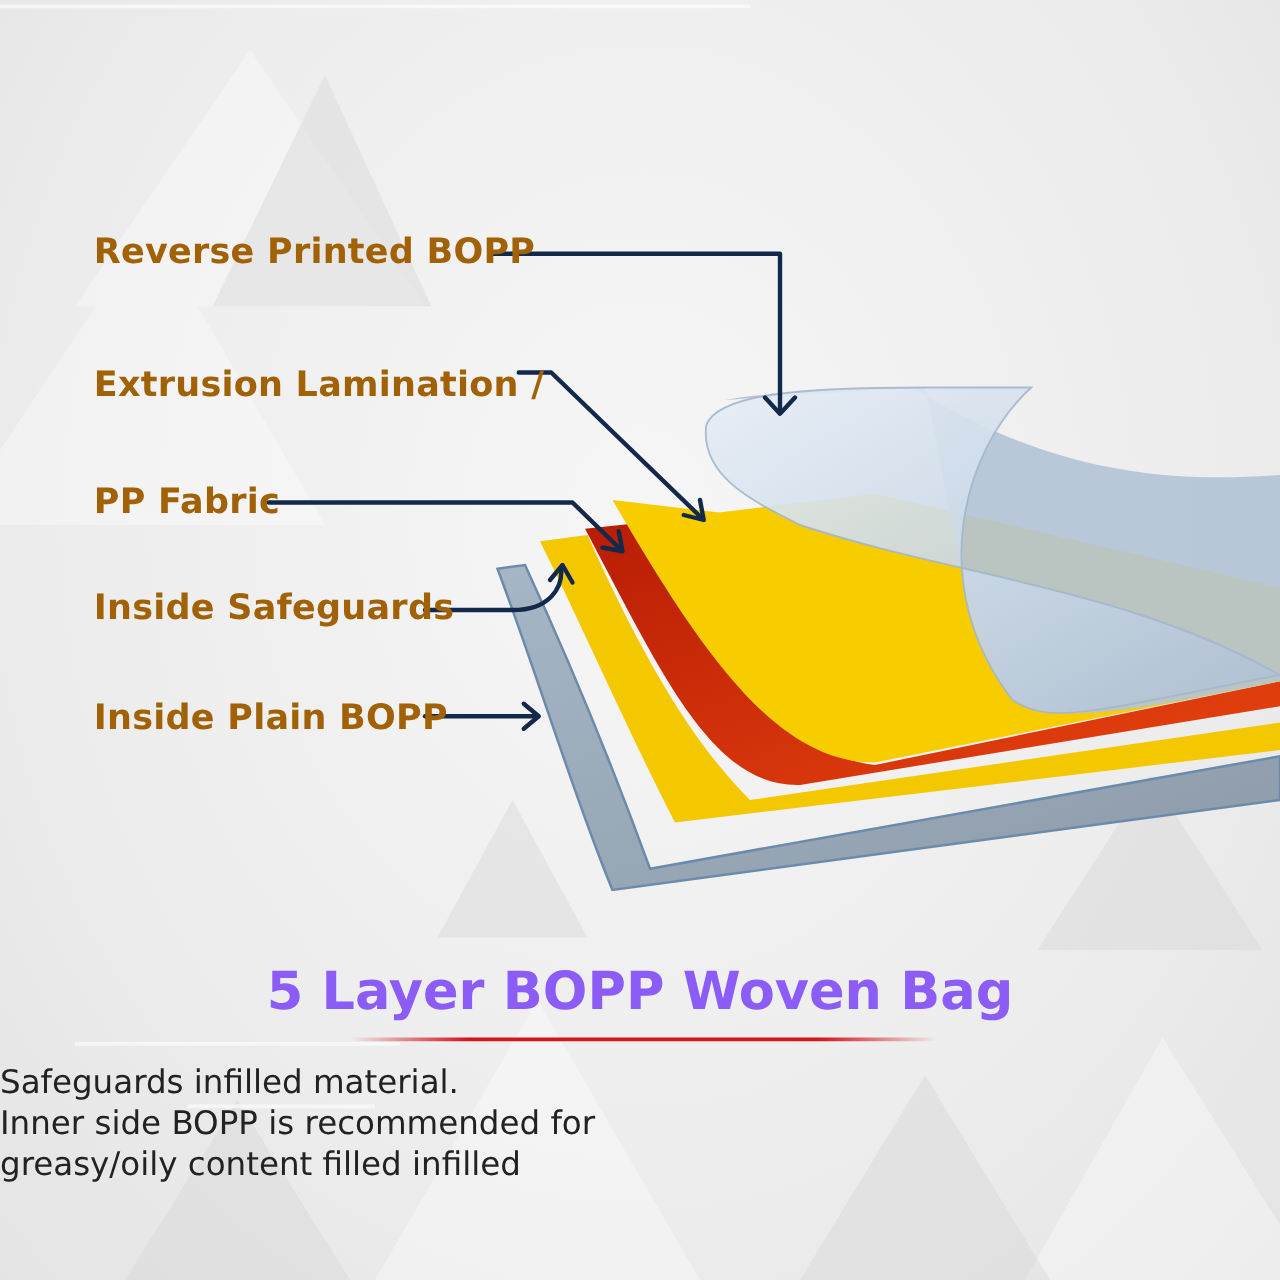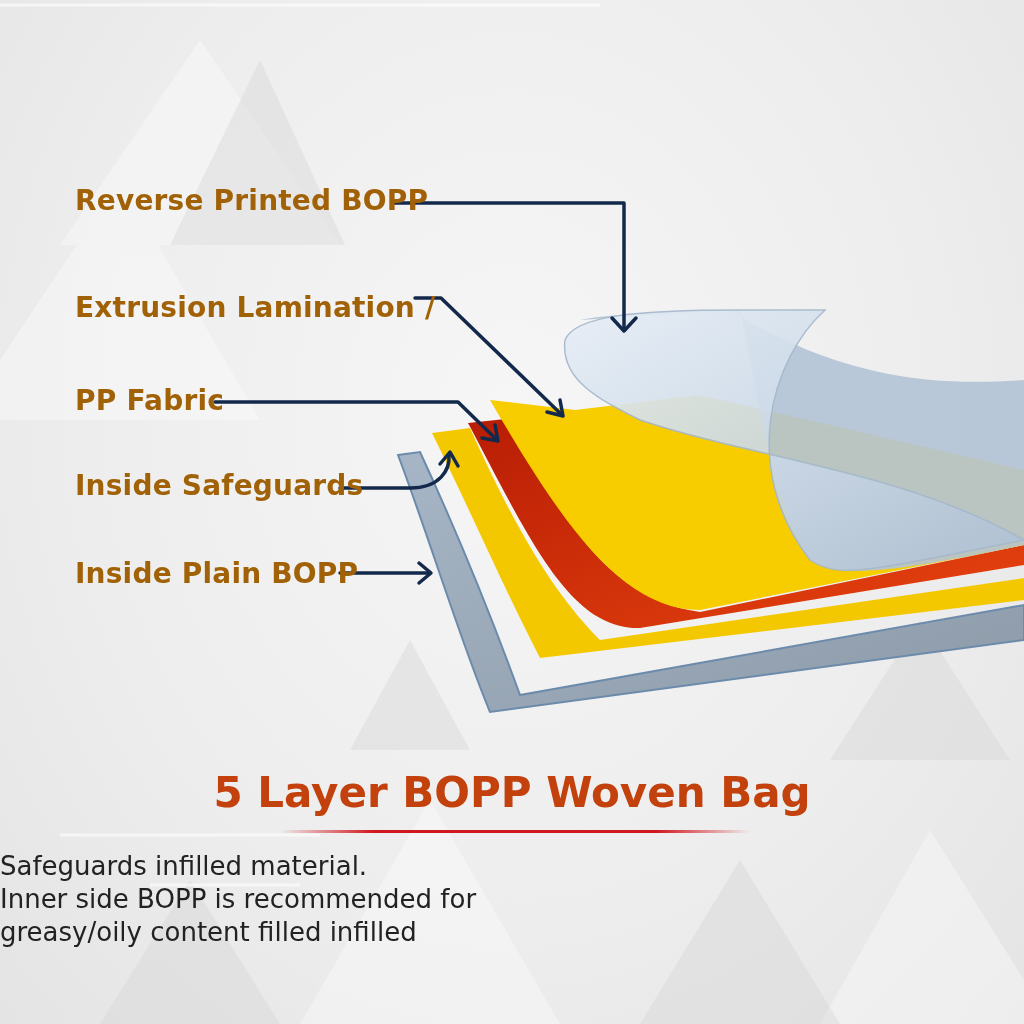--- a/index.html
+++ b/index.html
@@ -2,21 +2,21 @@
 <html><head>
 <meta charset="utf-8">
 <style>
   html, body { margin: 0; padding: 0; }
   body { width: 1024px; height: 1024px; overflow: hidden; background: #ececec; position: relative; font-family: "DejaVu Sans", sans-serif; }
   .bg { position: absolute; inset: 0; background: radial-gradient(ellipse at 50% 40%, #f6f6f6 0%, #ededed 60%, #e4e4e4 100%); }
   .bg svg { position: absolute; left: 0; top: 0; }
   .label { position: absolute; font-weight: bold; color: #a16207; font-size: 28px; line-height: 25px; letter-spacing: 0.2px; }
   #arrows { position: absolute; left: 0; top: 0; }
   #layers { position: absolute; left: 0; top: 0; }
-  .title { position: absolute; left: 0; width: 1024px; top: 768px; text-align: center; font-weight: bold; font-size: 42px; color: #c2410c; }
+  .title { position: absolute; left: 0; width: 1024px; top: 768px; text-align: center; font-weight: bold; font-size: 42px; color: #8b5cf6; }
   .rule { position: absolute; left: 280px; width: 470px; top: 830px; height: 3px;
           background: linear-gradient(90deg, rgba(200,20,20,0) 0%, #d1161f 20%, #d1161f 80%, rgba(200,20,20,0) 100%); }
   .desc { position: absolute; left: 0; width: 1024px; top: 850px; text-align: left; font-size: 26px; line-height: 33px; color: #222; }
   .desc div { white-space: nowrap; }
 </style>
 </head>
 <body>
 
 <div class="bg">
   <svg width="1024" height="1024">

